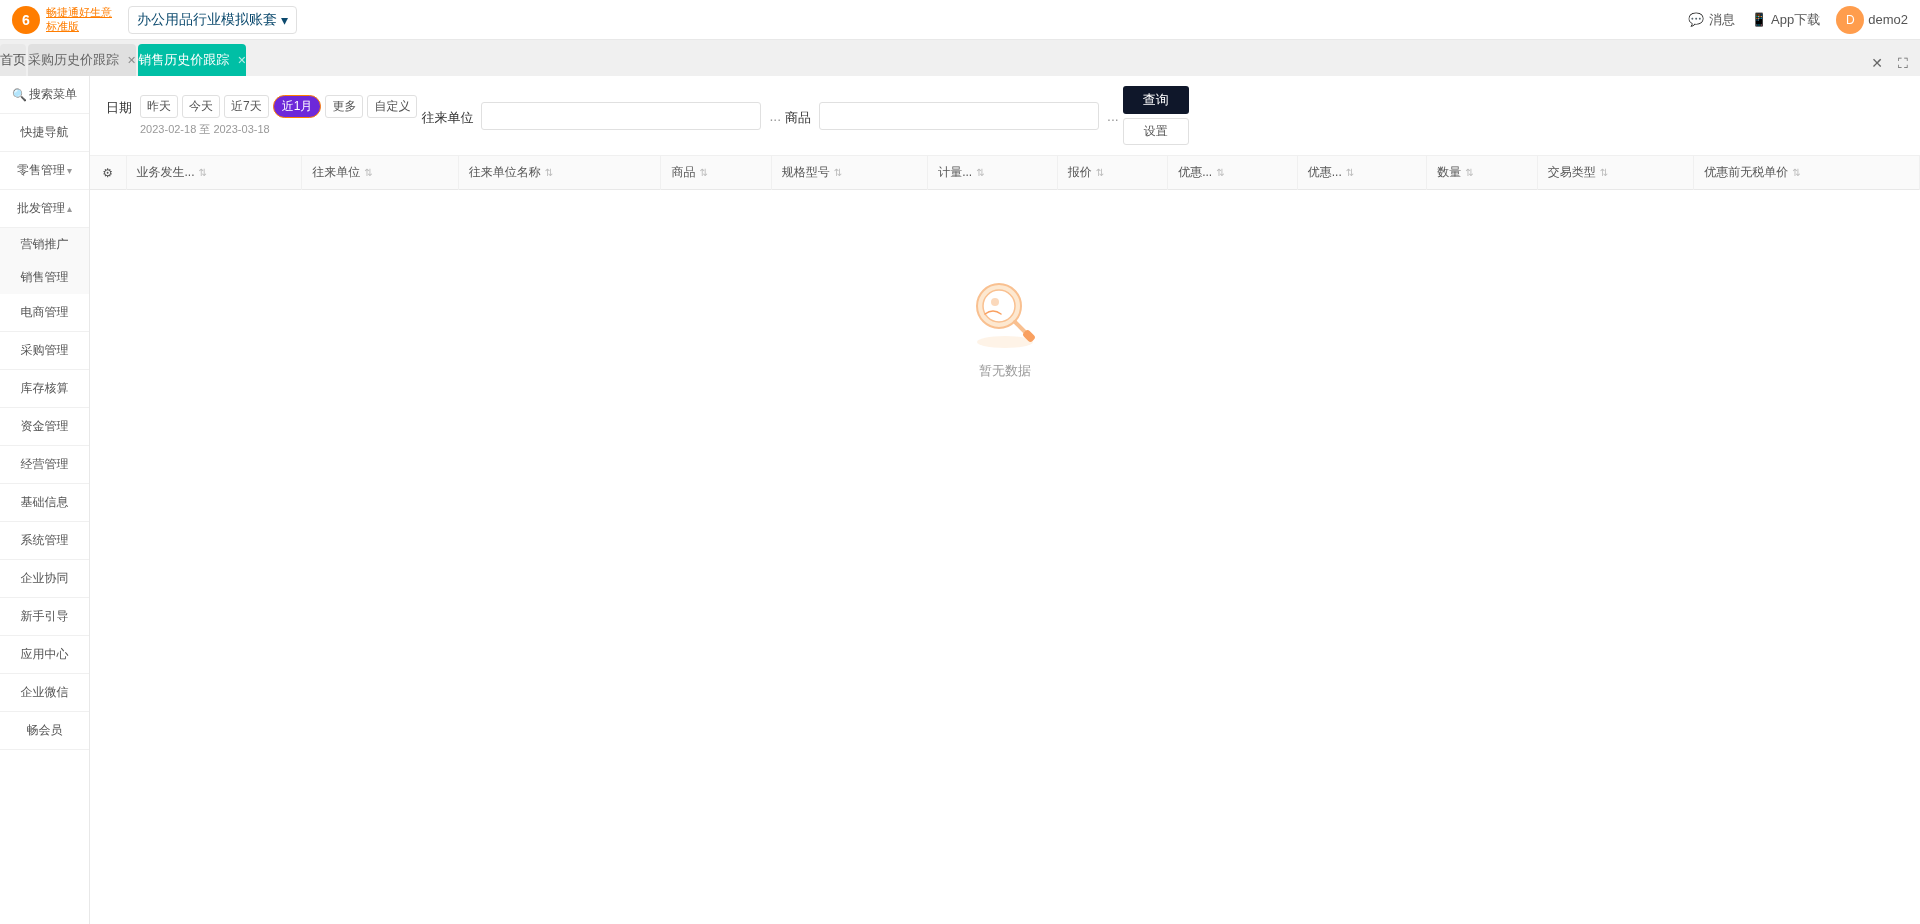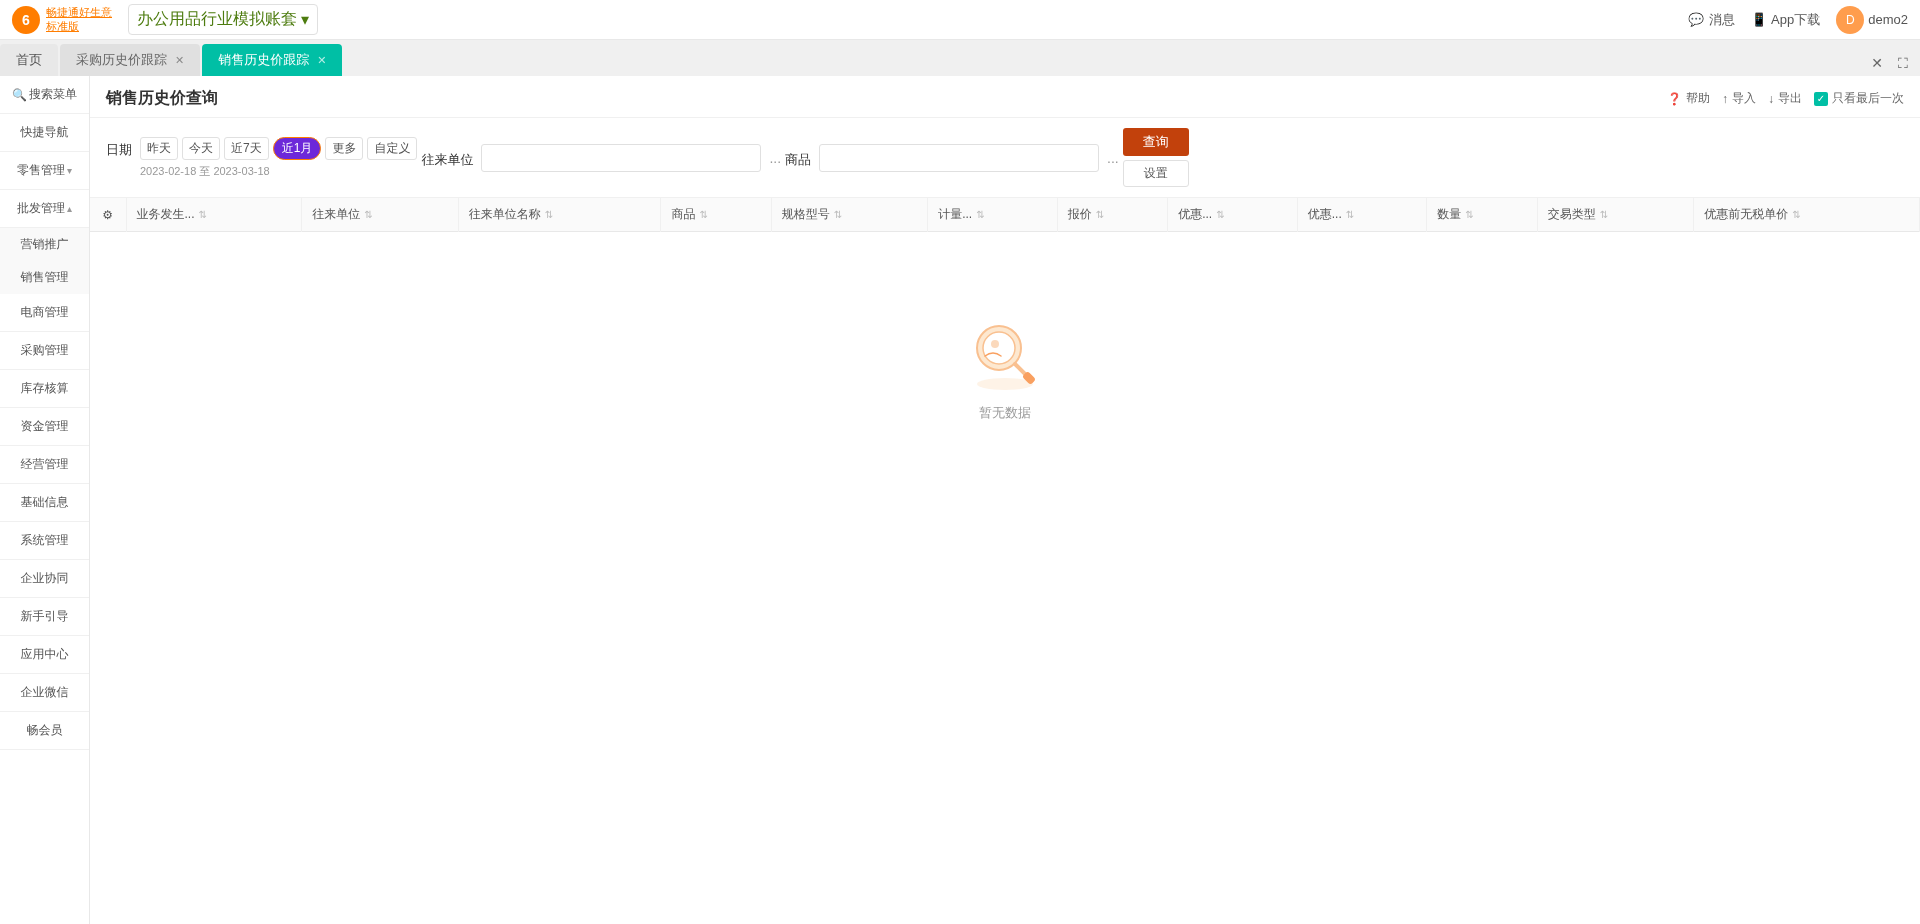--- a/index.html
+++ b/index.html
@@ -45,22 +45,22 @@
       text-decoration: underline;
     }
     .workspace-selector {
       display: flex;
       align-items: center;
       gap: 4px;
       padding: 4px 8px;
       border: 1px solid #e0e0e0;
       border-radius: 4px;
       cursor: pointer;
-      font-size: 16px;
-      color: #4d7c0f;
+      font-size: 14px;
+      color: #0c4a6e;
       margin-left: 8px;
     }
     .top-header-right {
       display: flex;
       align-items: center;
       gap: 16px;
       font-size: 13px;
       color: #555;
     }
     .header-action {
@@ -87,21 +87,21 @@
       height: 36px;
       background: #f0f0f0;
       display: flex;
       align-items: flex-end;
       padding-left: 0;
       flex-shrink: 0;
       border-bottom: none;
     }
     .tab-item {
       height: 32px;
-      padding: 0 16px;
+      padding: 0 0;
       display: flex;
       align-items: center;
       gap: 6px;
       cursor: pointer;
       font-size: 13px;
       border-radius: 4px 4px 0 0;
       background: #e0e0e0;
       color: #666;
       margin-right: 2px;
     }
@@ -310,21 +310,21 @@
       color: #333;
       outline: none;
     }
     .dots-btn {
       color: #999;
       cursor: pointer;
       font-size: 14px;
     }
     .query-btn {
       padding: 5px 20px;
-      background: #c2410c;
+      background: #0f172a;
       color: white;
       border: none;
       border-radius: 3px;
       cursor: pointer;
       font-size: 13px;
       margin-left: auto;
     }
     .settings-btn {
       padding: 4px 16px;
       background: #fff;
@@ -501,41 +501,20 @@
     <div class="sidebar-item">
       <span>企业微信</span>
     </div>
     <div class="sidebar-item">
       <span>畅会员</span>
     </div>
   </div>
 
   <div class="content-area">
 
-    <div class="page-header">
-      <div class="page-title">销售历史价查询</div>
-      <div class="page-actions">
-        <div class="page-action-btn">
-          <span>❓</span>
-          <span>帮助</span>
-        </div>
-        <div class="page-action-btn">
-          <span>↑</span>
-          <span>导入</span>
-        </div>
-        <div class="page-action-btn">
-          <span>↓</span>
-          <span>导出</span>
-        </div>
-        <div class="checkbox-only">
-          <div class="checkbox-teal">✓</div>
-          <span>只看最后一次</span>
-        </div>
-      </div>
-    </div>
 
     <div class="filter-bar">
       <div class="filter-group">
         <span class="filter-label">日期</span>
         <div class="date-options">
           <div class="date-btns">
             <button class="date-btn">昨天</button>
             <button class="date-btn">今天</button>
             <button class="date-btn">近7天</button>
             <button class="date-btn active">近1月</button>

